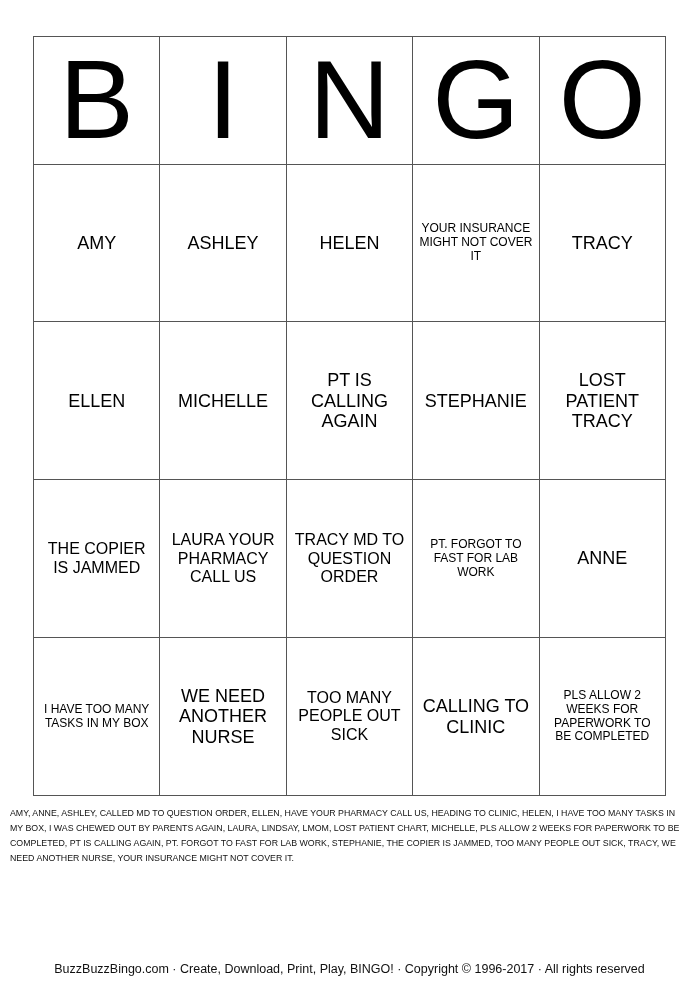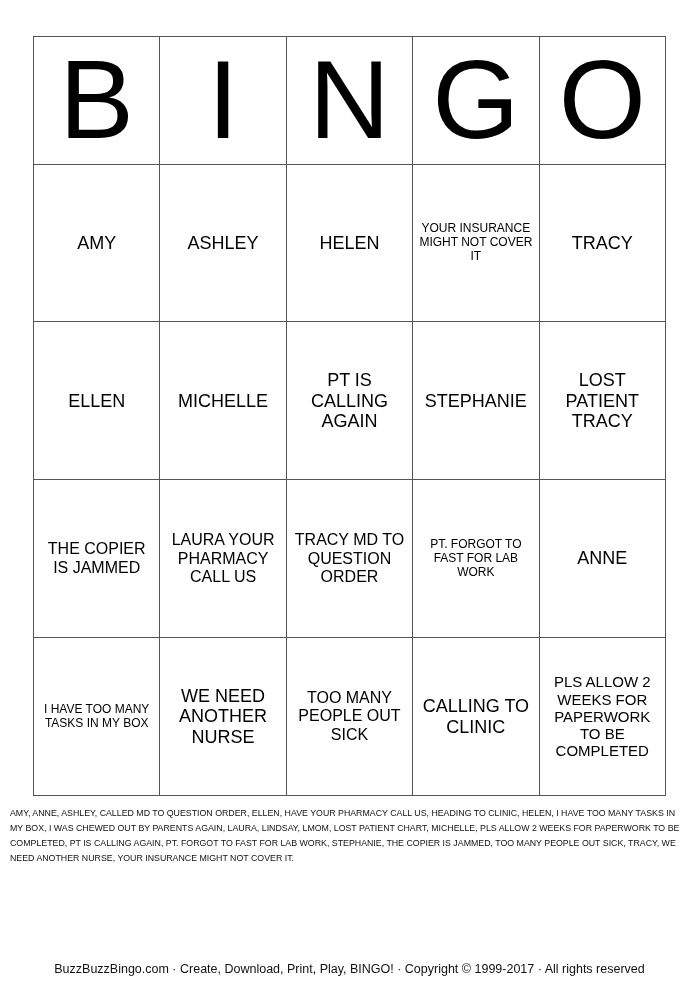--- a/index.html
+++ b/index.html
@@ -4,21 +4,21 @@
   <style>
     html, body { margin: 0; padding: 0; background: #ffffff; }
     body { width: 699px; height: 989px; position: relative; font-family: "Liberation Sans", sans-serif; color: #000; overflow: hidden; }
     .card { position: absolute; left: 33px; top: 36px; width: 633px; height: 760px; }
     table.grid { border-collapse: collapse; width: 633px; height: 760px; table-layout: fixed; }
     table.grid td { border: 1px solid #555; text-align: center; vertical-align: middle; padding: 0 6px; width: 126.6px; height: 126.6px; line-height: 1.15; word-wrap: break-word; }
     table.grid th { border: 1px solid #555; text-align: center; vertical-align: middle; font-weight: normal; font-size: 112px; height: 126.6px; line-height: 1; padding: 0; }
     td.sz-l { font-size: 18px; }
     td.sz-m { font-size: 16px; }
     td.sz-s { font-size: 12px; }
-    td.sz-xs { font-size: 15px; }
+    td.sz-xs { font-size: 12px; }
     .info { position: absolute; left: 10px; top: 806px; width: 680px; font-size: 8.8px; line-height: 15px; color: #111; }
     .footer { position: absolute; left: 0; top: 962px; width: 699px; text-align: center; font-size: 12.5px; color: #111; }
   </style>
 </head>
 <body>
 
 <div class="card">
   <table class="grid">
     <thead>
       <tr>
@@ -59,13 +59,13 @@
           <td class="sz-xs">PLS ALLOW 2 WEEKS FOR PAPERWORK TO BE COMPLETED</td>
         </tr>
       </tbody>
   </table>
 </div>
 
 <div class="info">
   <div>AMY, ANNE, ASHLEY, CALLED MD TO QUESTION ORDER, ELLEN, HAVE YOUR PHARMACY CALL US, HEADING TO CLINIC, HELEN, I HAVE TOO MANY TASKS IN MY BOX, I WAS CHEWED OUT BY PARENTS AGAIN, LAURA, LINDSAY, LMOM, LOST PATIENT CHART, MICHELLE, PLS ALLOW 2 WEEKS FOR PAPERWORK TO BE COMPLETED, PT IS CALLING AGAIN, PT. FORGOT TO FAST FOR LAB WORK, STEPHANIE, THE COPIER IS JAMMED, TOO MANY PEOPLE OUT SICK, TRACY, WE NEED ANOTHER NURSE, YOUR INSURANCE MIGHT NOT COVER IT.</div>
 </div>
 
-<div class="footer">BuzzBuzzBingo.com · Create, Download, Print, Play, BINGO! · Copyright © 1999-2017 · All rights reserved</div>
+<div class="footer">BuzzBuzzBingo.com · Create, Download, Print, Play, BINGO! · Copyright © 1996-2017 · All rights reserved</div>
 
 </body></html>

